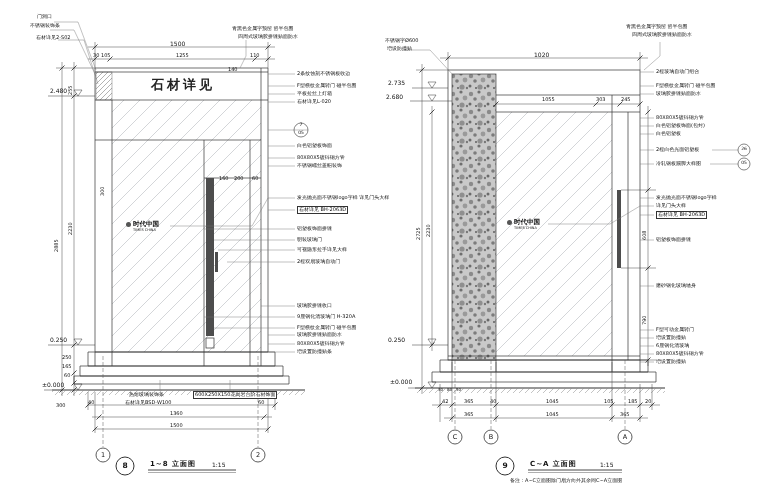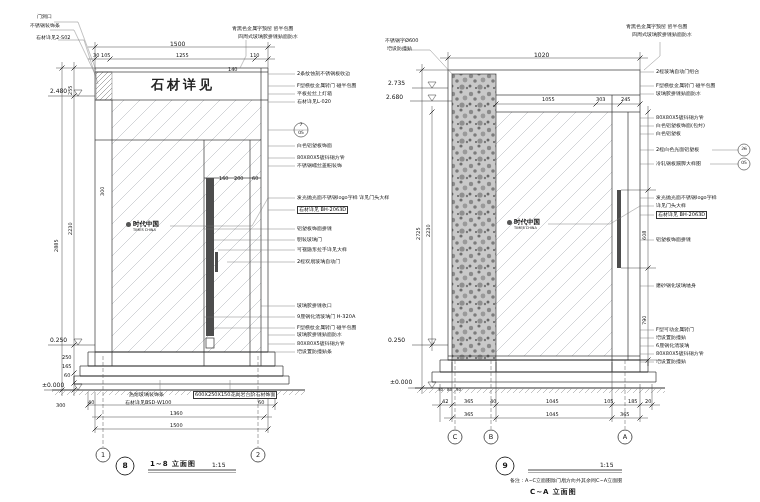--- a/index.html
+++ b/index.html
@@ -228,18 +228,18 @@
   <div class="t" style="left:645px;top:399px;">20</div>
   <div class="t" style="left:464px;top:412px;">365</div>
   <div class="t" style="left:546px;top:412px;">1045</div>
   <div class="t" style="left:620px;top:412px;">365</div>
 
   <div class="t ctr" style="left:448px;top:433.5px;width:14px;font-size:6.5px;">C</div>
   <div class="t ctr" style="left:484px;top:433.5px;width:14px;font-size:6.5px;">B</div>
   <div class="t ctr" style="left:618px;top:433.5px;width:14px;font-size:6.5px;">A</div>
 
   <div class="t ctr bold" style="left:498px;top:461.5px;width:14px;font-size:7.5px;">9</div>
-  <div class="t t7 bold" style="left:530px;top:461px;letter-spacing:1px;margin-top:28px;">C~A 立面图</div>
+  <div class="t t7 bold" style="left:530px;top:461px;letter-spacing:1px;">C~A 立面图</div>
   <div class="t t6" style="left:600px;top:462px;">1:15</div>
   <div class="t" style="left:510px;top:478px;">备注：A~C立面图除门扇方向外其余同C~A立面图</div>
 </div>
 
 </div>
 
 </body></html>

